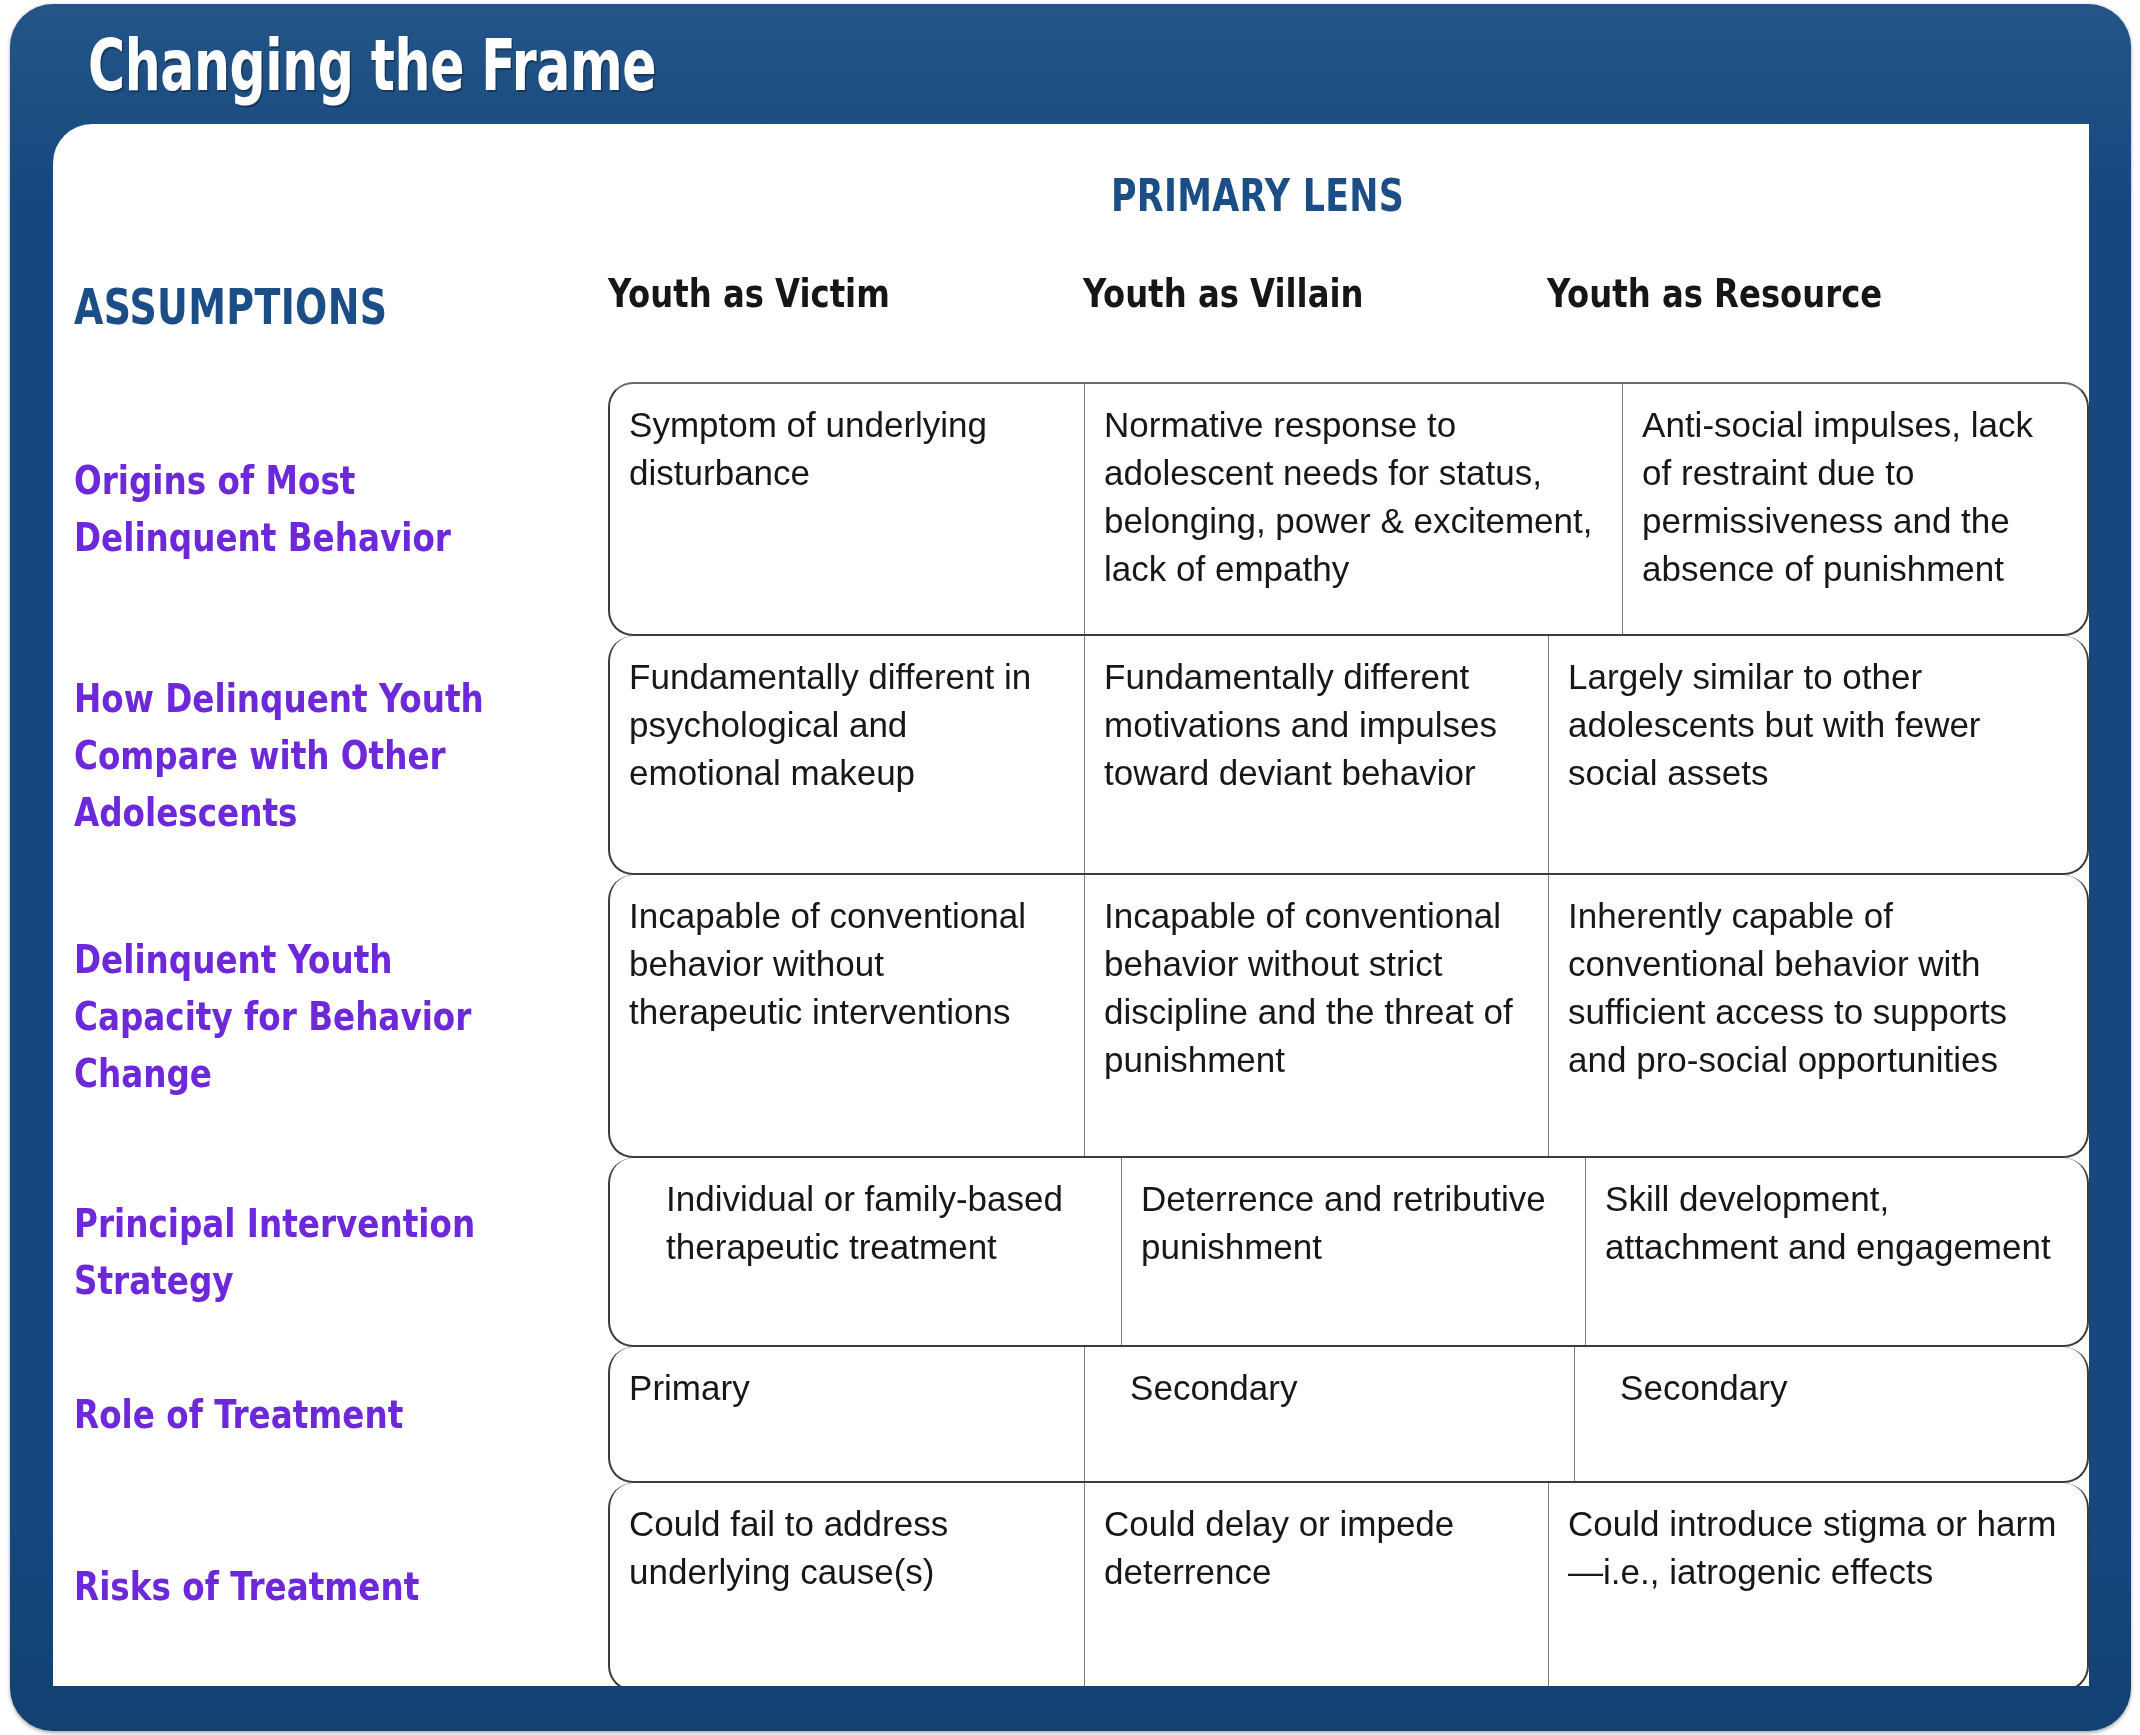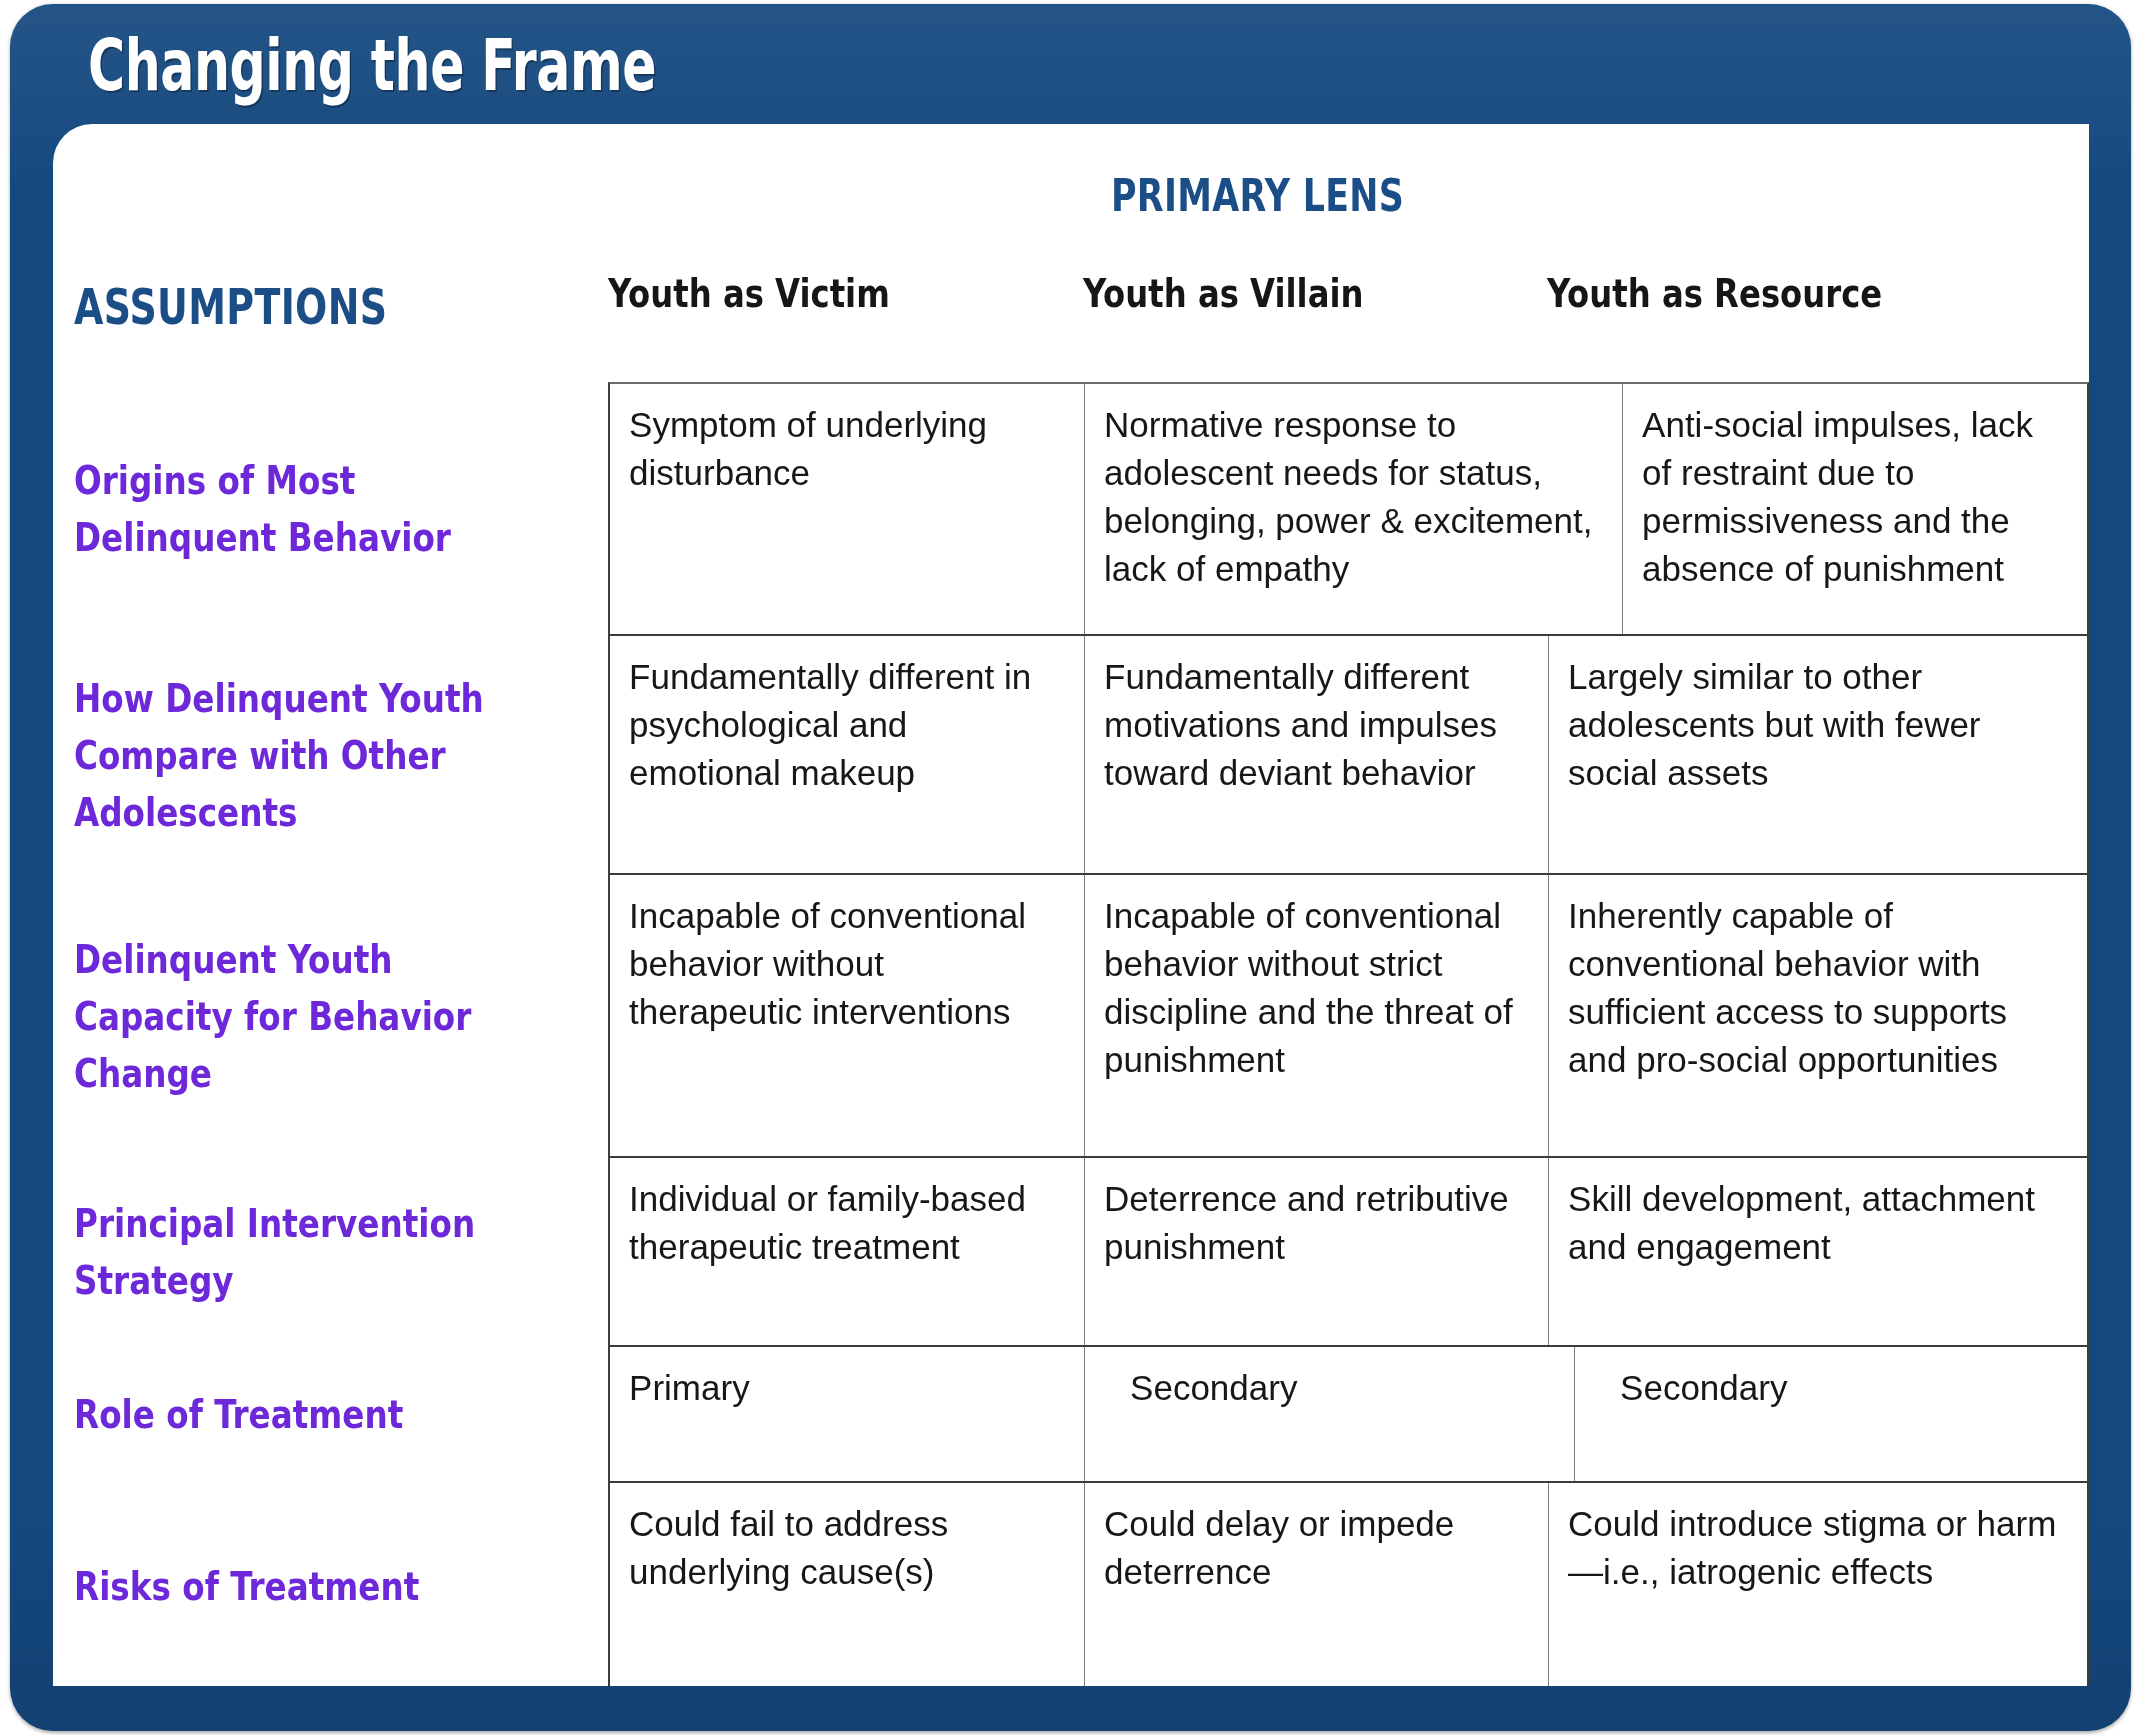--- a/index.html
+++ b/index.html
@@ -155,20 +155,21 @@
     transform: scaleX(0.93);
     transform-origin: left center;
   }
 
   .row-cells {
     flex: 1;
     display: flex;
     border-left: 2.9px solid #3c3c3c;
     border-right: 2.9px solid #3c3c3c;
     border-bottom: 2.9px solid #3c3c3c;
+    border-radius: 25px;
   }
   .grid-row:first-child .row-cells {
     border-top: 2.9px solid #6b6b6b;
   }
   .cell {
     box-sizing: border-box;
     padding: 17.5px 17.5px 17.5px 19.4px;
     border-right: 1.9px solid #7d7d7d;
     color: #171717;
     font-family: "Liberation Sans", sans-serif;
@@ -177,21 +178,21 @@
     overflow: hidden;
   }
   .cell:last-child { border-right: none; }
   .c-0 { width: 475px; }
   .c-1 { width: 464px; }
   .c-2 { flex: 1; }
 
   .h-1 { height: 250px; }
   .h-2 { height: 237px; justify-content: space-between; }
   .h-3 { height: 281px; }
-  .h-4 { height: 187px; }
+  .h-4 { height: 187px; padding-left: 37px; }
   .h-5 { height: 134px; gap: 26px; }
   .h-6 { height: 206px; }
 </style>
 </head>
 <body>
 
 <div class="frame">
 
   <div class="title-band">
     <div class="title-text">Changing the Frame</div>

